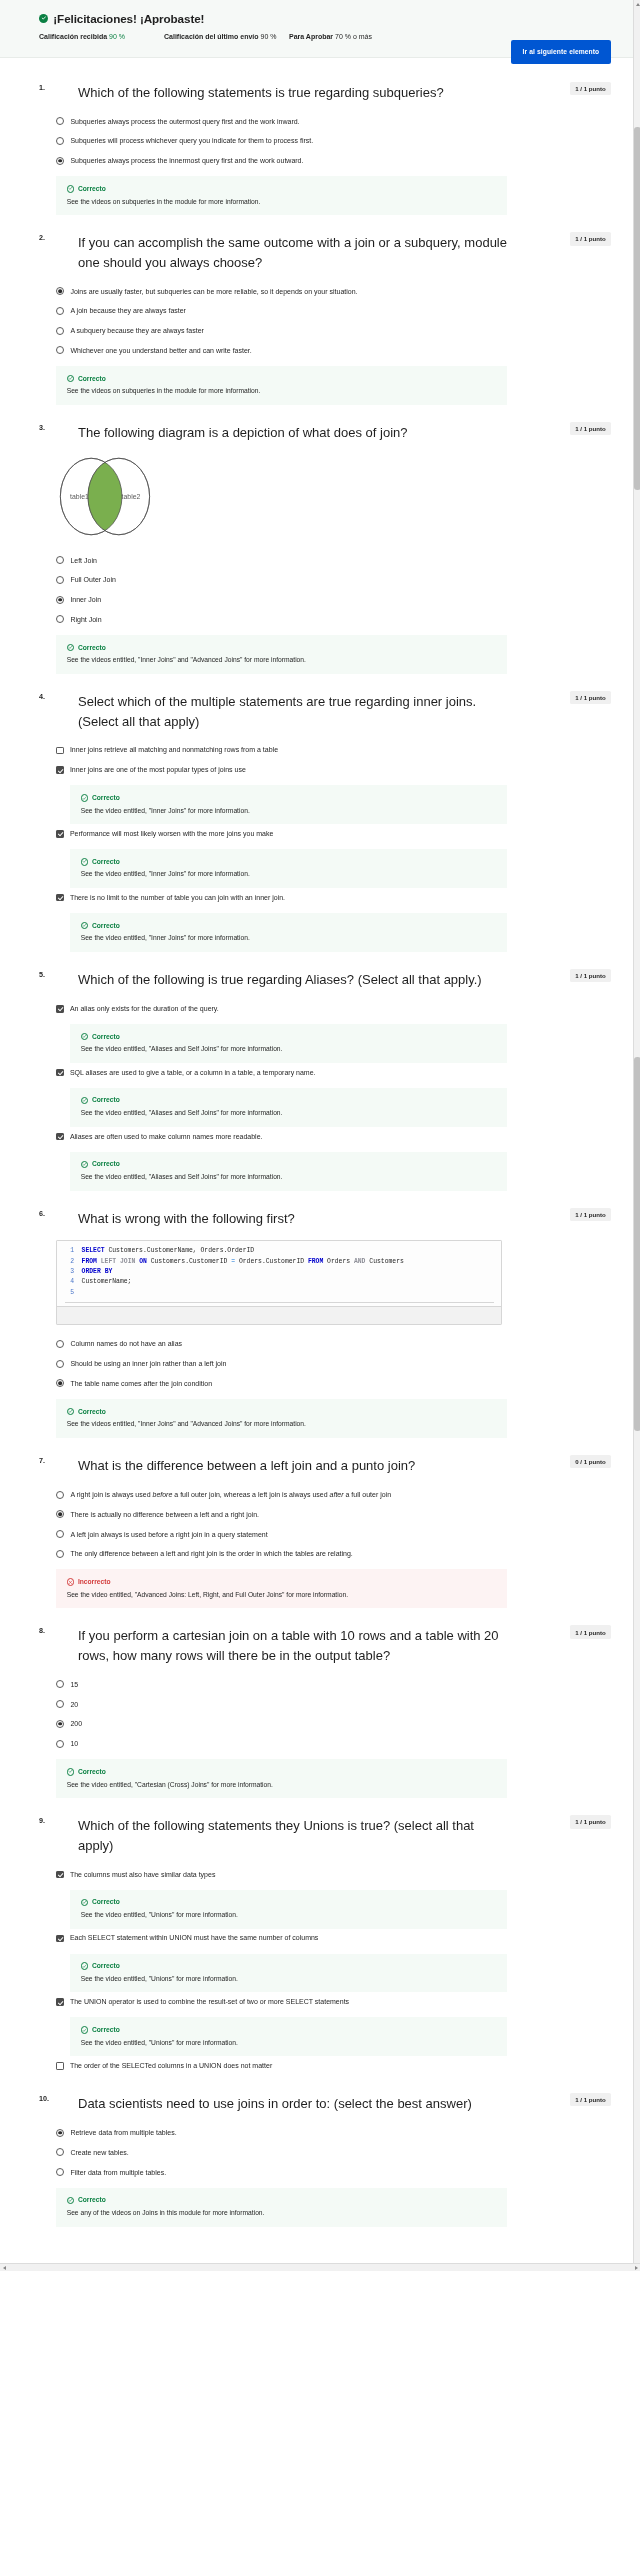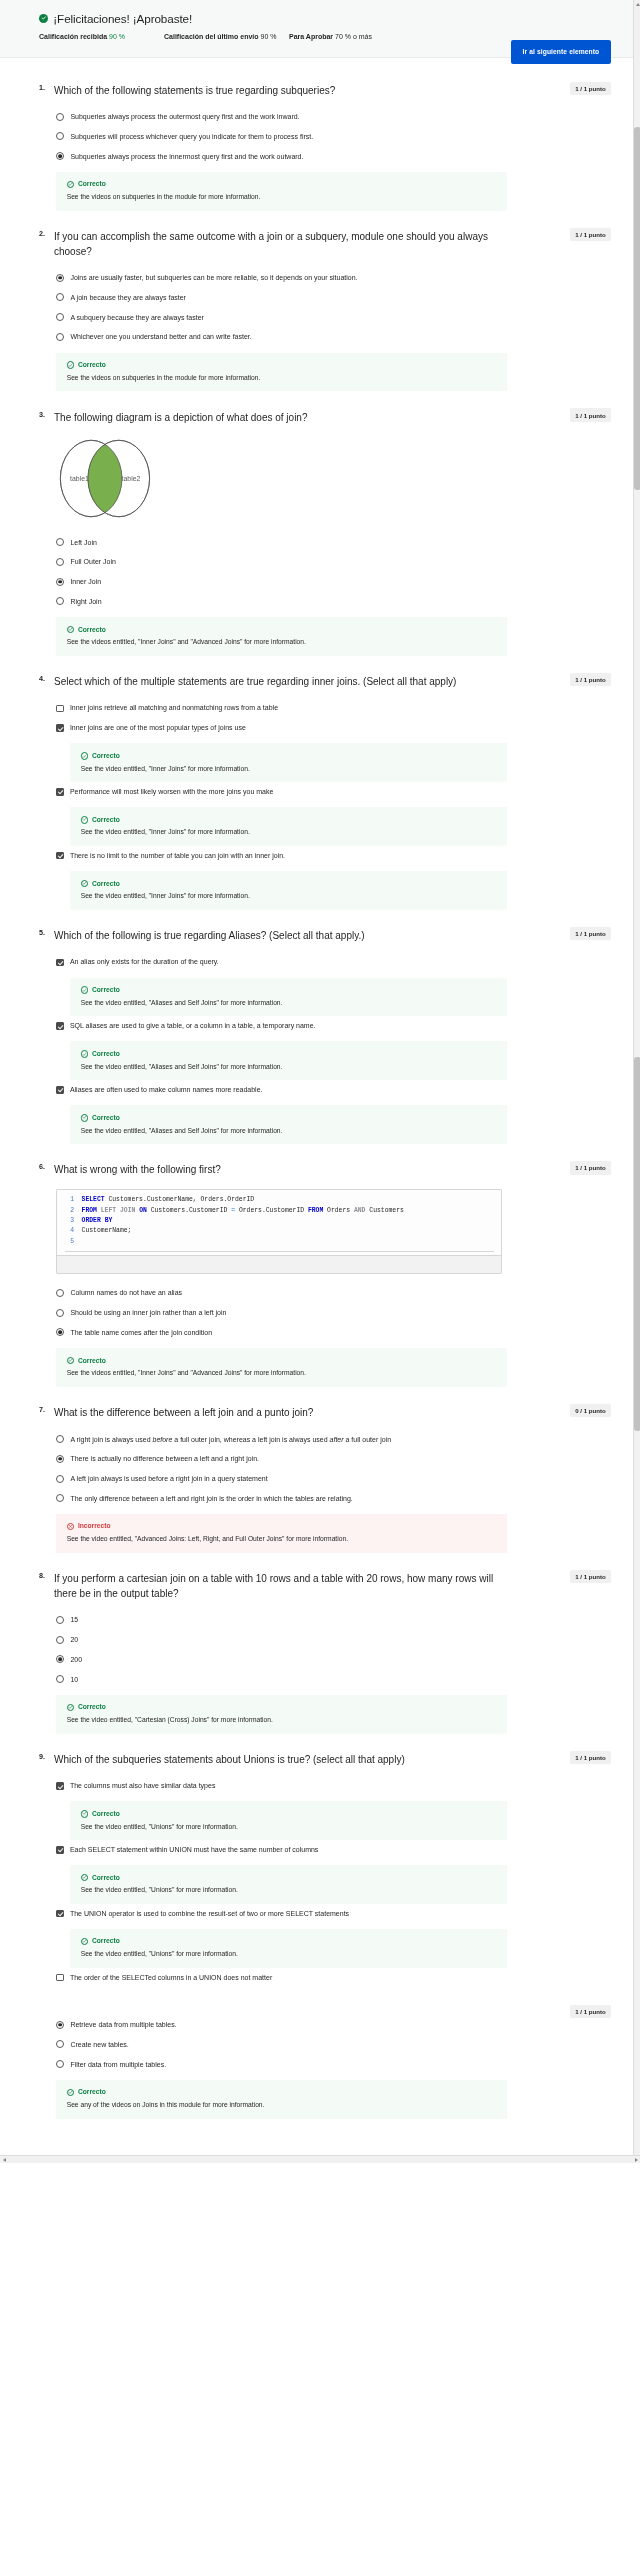--- a/index.html
+++ b/index.html
@@ -19,21 +19,21 @@
     position:relative;
   }
   .banner-inner { width:619px; margin:0 auto; padding-left:28px; position:relative; }
   .congrats-row { display:flex; align-items:center; gap:5.3px; }
   .check-badge {
     width:9px; height:9px; border-radius:50%;
     background:#0b8043; display:inline-flex;
     align-items:center; justify-content:center; flex:0 0 auto;
   }
   .check-badge svg { display:block; }
-  .congrats-title { font-size:11.7px; font-weight:400; color:#1f1f1f; letter-spacing:-0.1px; }
+  .congrats-title { font-size:11.7px; font-weight:700; color:#1f1f1f; letter-spacing:-0.1px; }
   .stats { display:flex; margin-top:7.5px; gap:0; }
   .stat { width:125px; font-size:7px; line-height:1.55; color:#1f1f1f; }
   .stat .lbl { font-weight:700; }
   .stat .val { font-weight:400; }
   .stat .val.green { color:#0b8043; }
   .next-btn {
     position:absolute; right:19px; top:28px;
     background:#0056d2; color:#ffffff;
     border:none; border-radius:2.1px;
     font-family:"Liberation Sans", sans-serif;
@@ -49,21 +49,21 @@
     padding:10.7px 0 7.5px 0;
   }
   .q-head {
     display:flex; align-items:flex-start;
     padding-left:28px; padding-right:123px;
   }
   .q-num {
     font-size:7.2px; font-weight:700; color:#1f1f1f;
     width:15px; flex:0 0 15px; line-height:1.5;
   }
-  .q-text { font-size:10px; line-height:1.5; color:#1f1f1f; }
+  .q-text { font-size:13px; line-height:1.5; color:#1f1f1f;margin-left:24px; }
   .points {
     position:absolute; right:19px; top:9.6px;
     background:#f0f0f0; color:#1f1f1f;
     font-size:6.1px; font-weight:700;
     border-radius:1.6px; padding:3.2px 5.3px; white-space:nowrap;
   }
 
   .options { padding-left:45px; padding-right:123px; margin-top:9.6px; }
   .option { display:flex; align-items:flex-start; gap:6.4px; padding:4.8px 0; }
   .option-label { font-size:7px; line-height:1.45; color:#1f1f1f; padding-top:0px; }
@@ -542,21 +542,21 @@
             </svg>
           </span>
           <span class="fb-title ">Correcto</span>
         </div>
         <div class="fb-body">See the video entitled, "Cartesian (Cross) Joins" for more information.</div>
       </div>
     </div>
     <div class="question">
       <div class="q-head">
         <span class="q-num">9.</span>
-        <span class="q-text">Which of the subqueries statements about Unions is true? (select all that apply)</span>
+        <span class="q-text">Which of the following statements they Unions is true? (select all that apply)</span>
       </div>
       <span class="points">1 / 1 punto</span>
       <div class="options">
         <div class="option">
           <span class="cbox sel"></span>
           <span class="option-label">The columns must also have similar data types</span>
         </div>
         <div class="feedback ok opt-feedback">
           <div class="fb-head">
             <span class="fb-ring ">
@@ -598,20 +598,24 @@
           </div>
           <div class="fb-body">See the video entitled, "Unions" for more information.</div>
         </div>
         <div class="option">
           <span class="cbox "></span>
           <span class="option-label">The order of the SELECTed columns in a UNION does not matter</span>
         </div>
       </div>
     </div>
     <div class="question">
+      <div class="q-head">
+        <span class="q-num">10.</span>
+        <span class="q-text">Data scientists need to use joins in order to: (select the best answer)</span>
+      </div>
       <span class="points">1 / 1 punto</span>
       <div class="options">
         <div class="option">
           <span class="radio sel"></span>
           <span class="option-label">Retrieve data from multiple tables.</span>
         </div>
         <div class="option">
           <span class="radio "></span>
           <span class="option-label">Create new tables.</span>
         </div>

